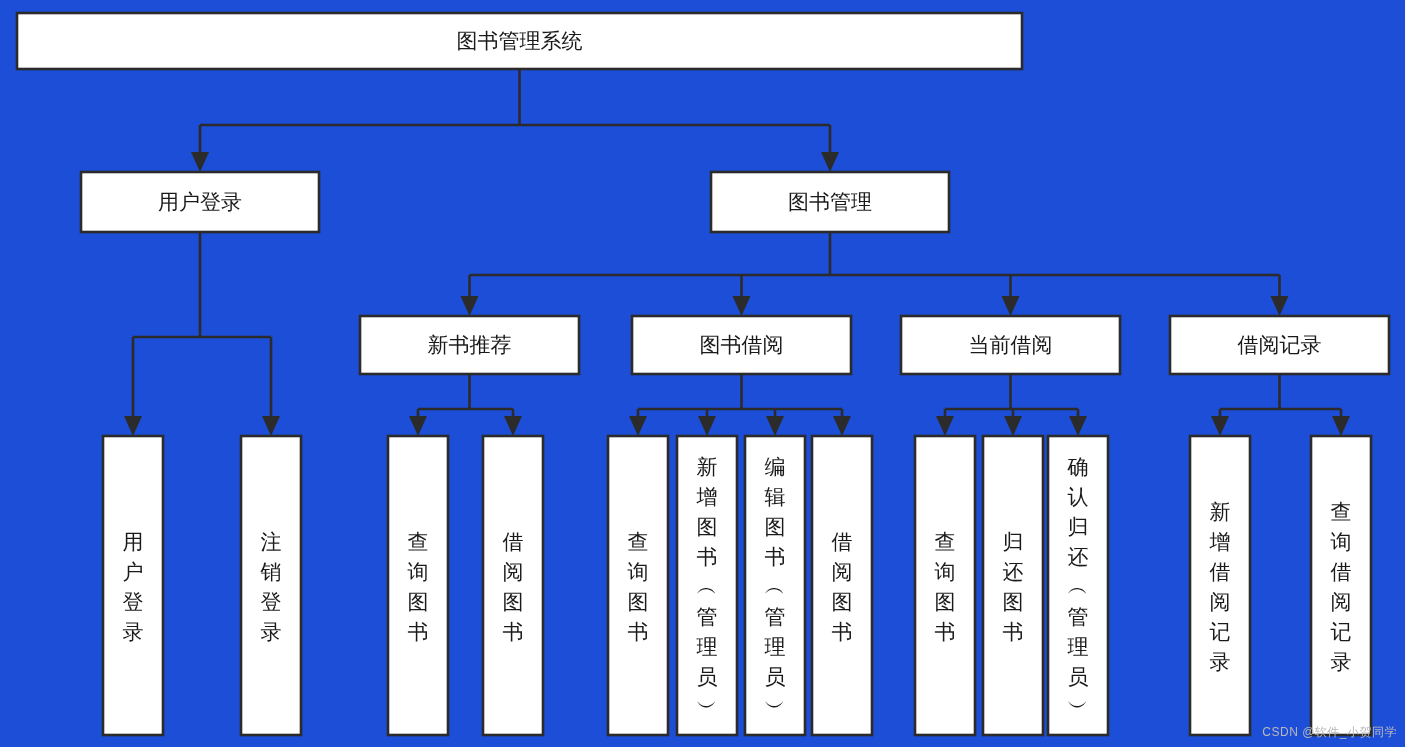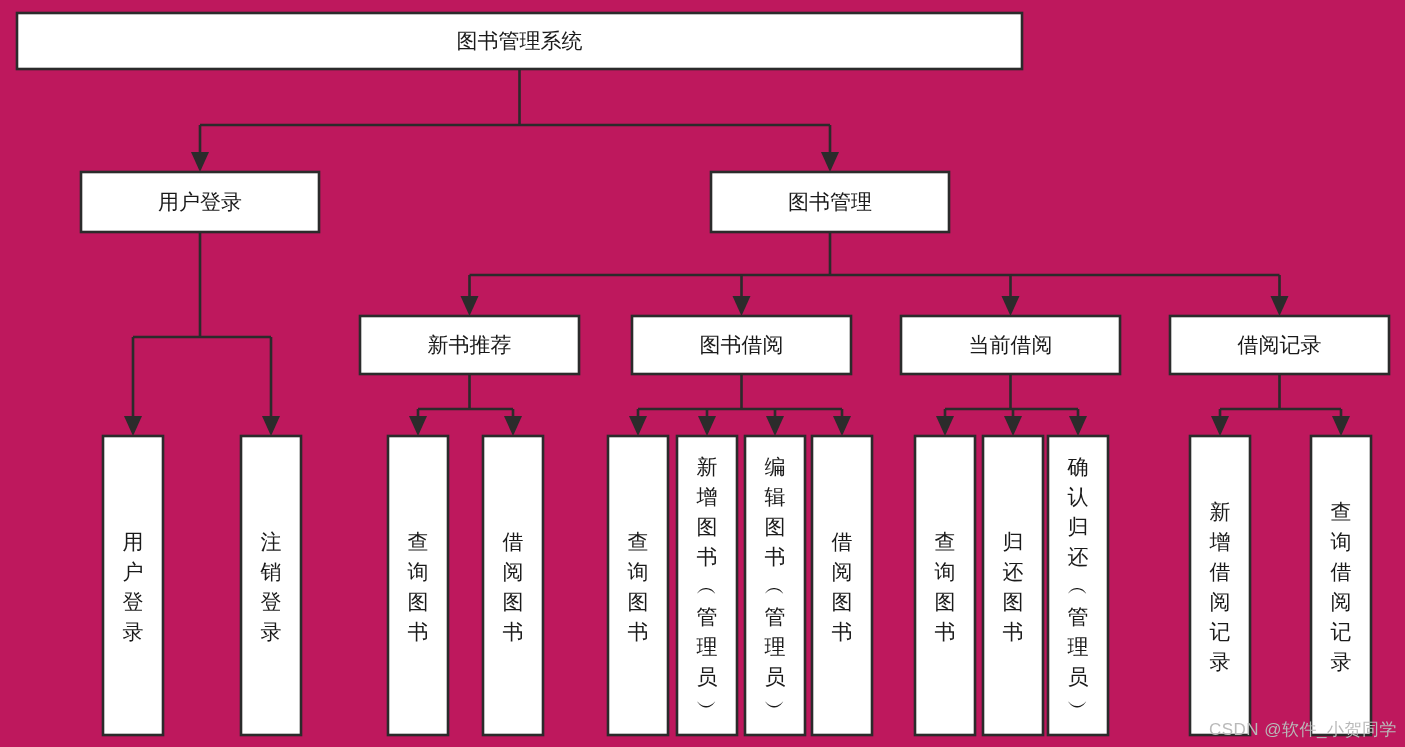--- a/index.html
+++ b/index.html
@@ -12,21 +12,21 @@
     width: 1405px;
     height: 747px;
     font-family: "Liberation Sans", "DejaVu Sans", sans-serif;
     overflow: hidden;
     position: relative;
   }
   #diagram-root {
     position: relative;
     width: 1405px;
     height: 747px;
-    background: #be185d;
+    background: #1d4ed8;
   }
   svg.flow {
     position: absolute;
     left: 0;
     top: 0;
     width: 1405px;
     height: 747px;
     display: block;
   }
   .node-rect {
@@ -56,21 +56,21 @@
     fill: #1a1a1a;
     font-family: "Liberation Sans", "DejaVu Sans", sans-serif;
     font-size: 21px;
     text-anchor: middle;
   }
   .watermark {
     position: absolute;
     right: 8px;
     bottom: 6px;
     font-family: "Liberation Sans", "DejaVu Sans", sans-serif;
-    font-size: 17px;
+    font-size: 12px;
     color: #b9b9b9;
     letter-spacing: 0.5px;
     white-space: nowrap;
     user-select: none;
     margin-left: 8px;
   }
 </style>
 </head>
 <body>
 

